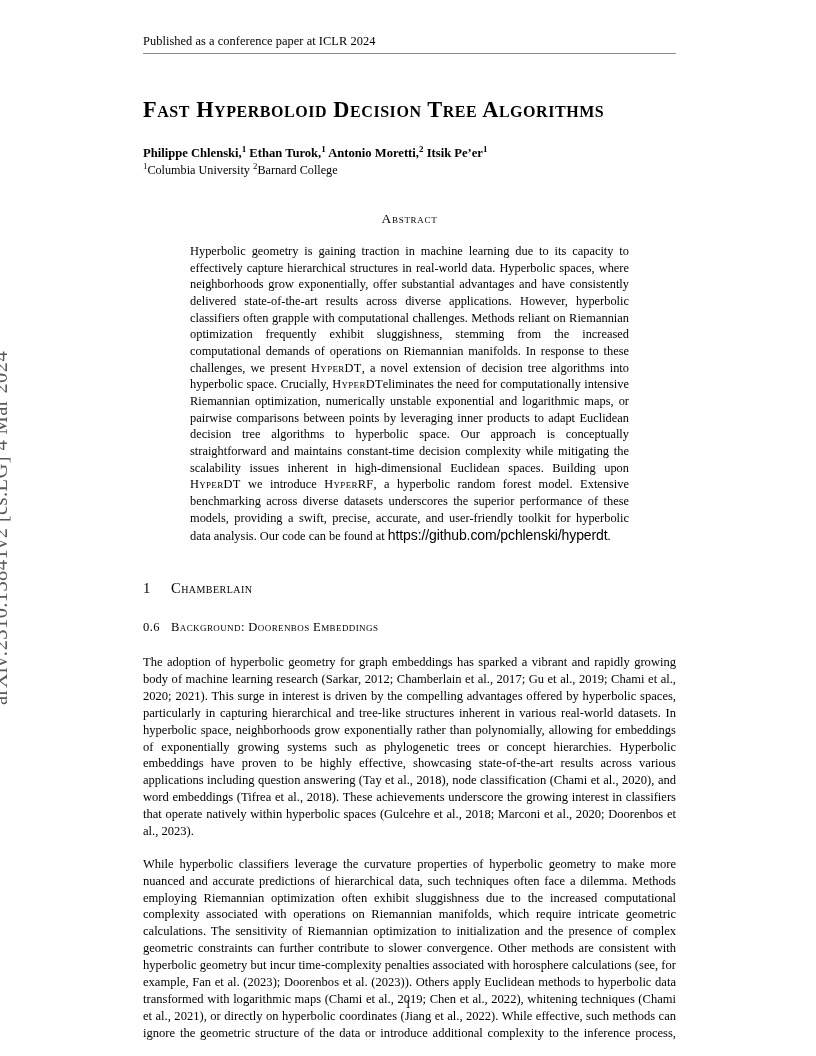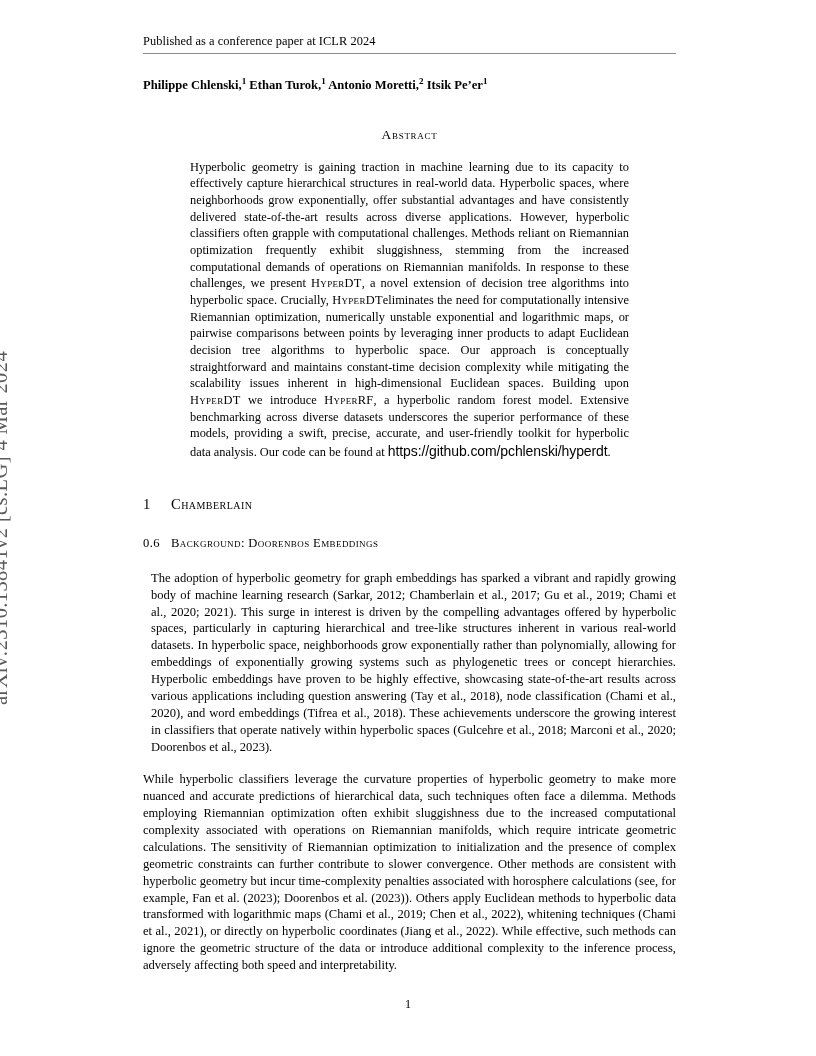--- a/index.html
+++ b/index.html
@@ -139,21 +139,21 @@
   .section-h2 .num { width: 28px; flex: 0 0 28px; }
 
   .body-par {
     margin-top: 16px;
     font-size: 12.55px;
     line-height: 1.345;
     text-align: justify;
     text-justify: inter-word;
     hyphens: manual;
   }
-  .body-par.first { margin-top: 19px; margin-left: 8px; }
+  .body-par.first { margin-top: 19px; }
 
   .page-number {
     position: absolute;
     left: 0;
     right: 0;
     top: 997px;
     text-align: center;
     font-size: 12.2px;
   }
 </style>
@@ -162,23 +162,25 @@
 
 <div class="page">
 
   <div class="arxiv-stamp">arXiv:2310.13841v2  [cs.LG]  4 Mar 2024</div>
 
   <div class="content">
 
     <div class="running-head">Published as a conference paper at ICLR 2024</div>
     <div class="head-rule"></div>
 
+    <h1 class="paper-title">Fast Hyperboloid Decision Tree Algorithms</h1>
 
     <div class="authors">
       <span>Philippe Chlenski,</span><sup>1</sup><span> Ethan Turok,</span><sup>1</sup><span> Antonio Moretti,</span><sup>2</sup><span> Itsik Pe’er</span><sup>1</sup>
+      <div class="affiliations"><sup>1</sup><span>Columbia University </span><sup>2</sup><span>Barnard College</span></div>
     </div>
 
     <div class="abstract-block">
       <div class="abstract-heading">Abstract</div>
       <div class="abstract-body"><span>Hyperbolic geometry is gaining traction in machine learning due to its capacity to effectively capture hierarchical structures in real-world data. Hyperbolic spaces, where neighborhoods grow exponentially, offer substantial advantages and have consistently delivered state-of-the-art results across diverse applications. However, hyperbolic classifiers often grapple with computational challenges. Methods reliant on Riemannian optimization frequently exhibit sluggishness, stemming from the increased computational demands of operations on Riemannian manifolds. In response to these challenges, we present </span><span class="sc">HyperDT</span><span>, a novel extension of decision tree algorithms into hyperbolic space. Crucially, </span><span class="sc">HyperDT</span><span>eliminates the need for computationally intensive Riemannian optimization, numerically unstable exponential and logarithmic maps, or pairwise comparisons between points by leveraging inner products to adapt Euclidean decision tree algorithms to hyperbolic space. Our approach is conceptually straightforward and maintains constant-time decision complexity while mitigating the scalability issues inherent in high-dimensional Euclidean spaces. Building upon </span><span class="sc">HyperDT</span><span> we introduce </span><span class="sc">HyperRF</span><span>, a hyperbolic random forest model. Extensive benchmarking across diverse datasets underscores the superior performance of these models, providing a swift, precise, accurate, and user-friendly toolkit for hyperbolic data analysis. Our code can be found at </span><span class="mono">https://github.com/pchlenski/hyperdt</span><span>.</span></div>
     </div>
 
     <div class="section-h1">
       <span class="num">1</span>
       <span>Chamberlain</span>

